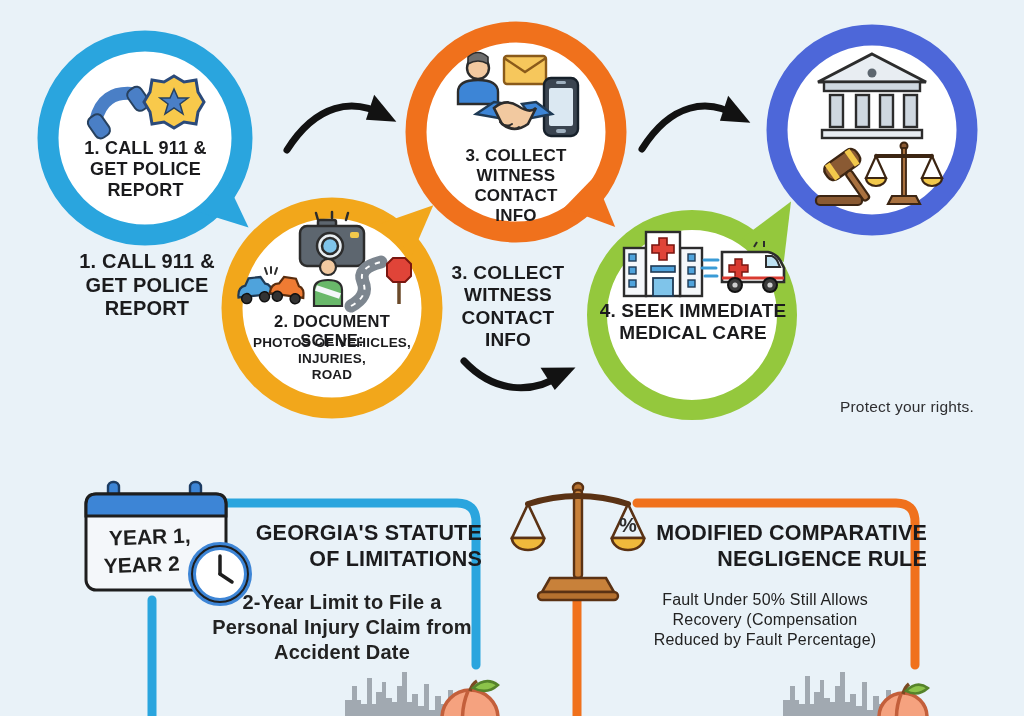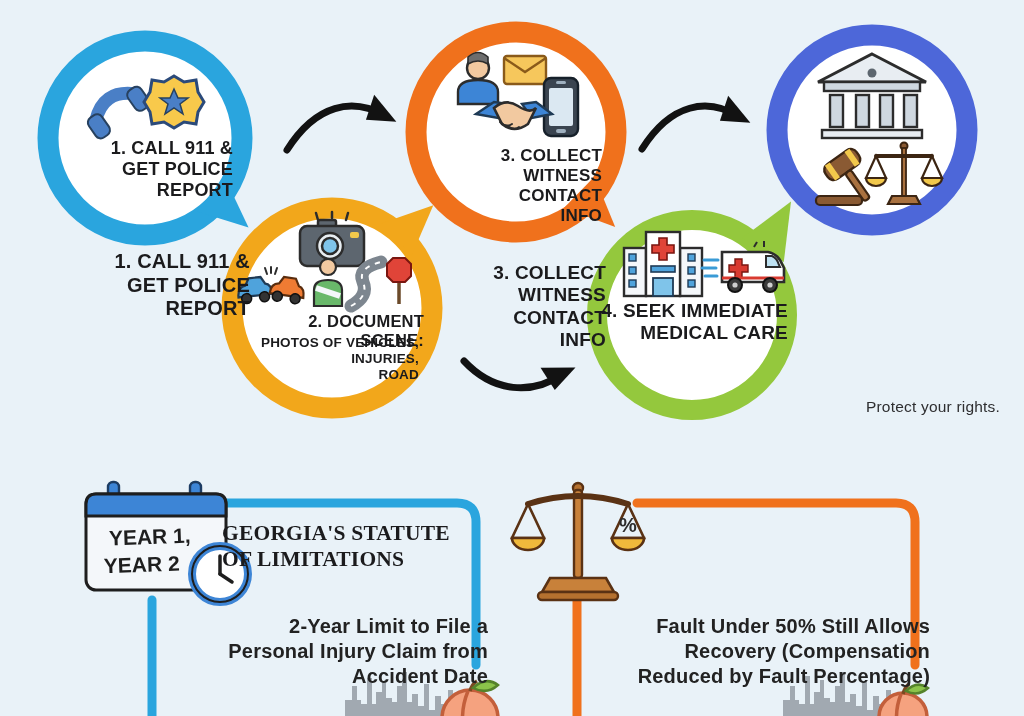--- a/index.html
+++ b/index.html
@@ -6,26 +6,26 @@
   #stage{
     position:relative;width:1024px;height:716px;overflow:hidden;
     background:#e9f2f8;
     font-family:"Liberation Sans", sans-serif;
     color:#1b1b1d;
   }
   #bg{position:absolute;left:0;top:0;width:1024px;height:716px;}
   .abs{position:absolute;}
   .lbl{
     position:absolute;font-weight:bold;color:#1b1b1d;
-    white-space:pre-line;text-align:right;line-height:1.18;
+    white-space:pre-line;text-align:center;line-height:1.18;
     letter-spacing:.2px;
   }
-  .lbl-left{text-align:left;font-family:Liberation Serif, serif;}
+  .lbl-left{text-align:right;}
   .tagline{font-weight:normal;color:#2e2e30;}
-  .bodytxt{font-weight:600;color:#222;margin-top:24px;}
+  .bodytxt{font-weight:600;color:#222;}
   svg{display:block;overflow:visible;}
 </style>
 </head>
 <body>
 
 <div id="stage">
 
   <svg id="bg" viewBox="0 0 1024 716">
 
     <circle cx="145" cy="138" r="97" fill="#ffffff" stroke-width="21" stroke="#2aa5de"></circle>
@@ -254,21 +254,21 @@
     </g>
   </svg>
 
   <div class="lbl" style="left:44px;top:250px;width:206px;font-size:20px">1. CALL 911 &amp;
 GET POLICE
 REPORT</div>
   <div class="lbl" style="left:410px;top:262px;width:196px;font-size:19px">3. COLLECT
 WITNESS
 CONTACT
 INFO</div>
-  <div class="lbl tagline" style="left:780px;top:398px;width:220px;font-size:15.5px">Protect your rights.</div>
+  <div class="lbl tagline" style="left:797px;top:398px;width:220px;font-size:15.5px">Protect your rights.</div>
 
   <svg class="abs" style="left:80px;top:482px" width="176" height="122" viewBox="0 0 176 122">
     <rect x="28" y="0" width="11" height="26" rx="5" fill="#3d85d6" stroke="#1c3c63" stroke-width="2.4"></rect>
     <rect x="110" y="0" width="11" height="26" rx="5" fill="#3d85d6" stroke="#1c3c63" stroke-width="2.4"></rect>
     <rect x="6" y="12" width="140" height="96" rx="10" fill="#f4f7fa" stroke="#1e1e1e" stroke-width="3"></rect>
     <path d="M6 22 Q6 12 16 12 H136 Q146 12 146 22 V34 H6 Z" fill="#3d85d6" stroke="#1e1e1e" stroke-width="3"></path>
     <text x="70" y="62" text-anchor="middle" font-size="21" font-weight="bold" fill="#1e1e1e" font-family="Liberation Sans, sans-serif" transform="rotate(-2 70 62)">YEAR 1,</text>
     <text x="62" y="90" text-anchor="middle" font-size="21" font-weight="bold" fill="#1e1e1e" font-family="Liberation Sans, sans-serif" transform="rotate(-2 62 90)">YEAR 2</text>
     <circle cx="140" cy="92" r="28" fill="#ffffff" stroke="#3d85d6" stroke-width="8"></circle>
     <circle cx="140" cy="92" r="28" fill="none" stroke="#1e1e1e" stroke-width="2"></circle>
@@ -286,17 +286,19 @@
     <rect x="60" y="8" width="8" height="88" rx="3" fill="#c8813a" stroke="#5a3214" stroke-width="2.4"></rect>
     <path d="M14 22 Q64 6 114 22" fill="none" stroke="#5a3214" stroke-width="6" stroke-linecap="round"></path>
     <path d="M14 22 L-2 56 H30 Z" fill="none" stroke="#5a3214" stroke-width="2.6"></path>
     <path d="M-2 56 H30 A16 12 0 0 1 -2 56 Z" fill="#f0b93c" stroke="#5a3214" stroke-width="2.6"></path>
     <path d="M114 22 L98 56 H130 Z" fill="none" stroke="#5a3214" stroke-width="2.6"></path>
     <path d="M98 56 H130 A16 12 0 0 1 98 56 Z" fill="#f0b93c" stroke="#5a3214" stroke-width="2.6"></path>
     <text x="114" y="50" text-anchor="middle" font-size="20" font-weight="bold" fill="#2c2c2c" font-family="Liberation Sans, sans-serif">%</text>
     <path d="M36 96 H92 L100 110 H28 Z" fill="#c8813a" stroke="#5a3214" stroke-width="2.6"></path>
     <rect x="24" y="110" width="80" height="8" rx="4" fill="#b5712f" stroke="#5a3214" stroke-width="2.4"></rect>
   </svg>
-  <div class="lbl bodytxt" style="left:600px;top:590px;width:330px;font-size:20px;line-height:1.25;font-weight:700">Fault Under 50% Still Allows
+  <div class="lbl lbl-left" style="left:637px;top:521px;width:290px;font-size:21.5px;line-height:1.2">MODIFIED COMPARATIVE
+NEGLIGENCE RULE</div>
+  <div class="lbl bodytxt" style="left:600px;top:590px;width:330px;font-size:16px;line-height:1.25;font-weight:400">Fault Under 50% Still Allows
 Recovery (Compensation
 Reduced by Fault Percentage)</div>
 
 </div>
 
 </body></html>

